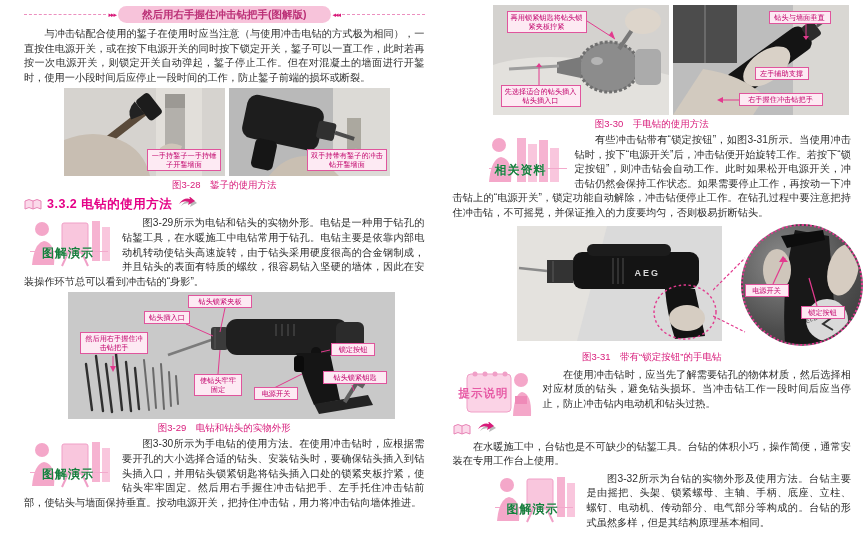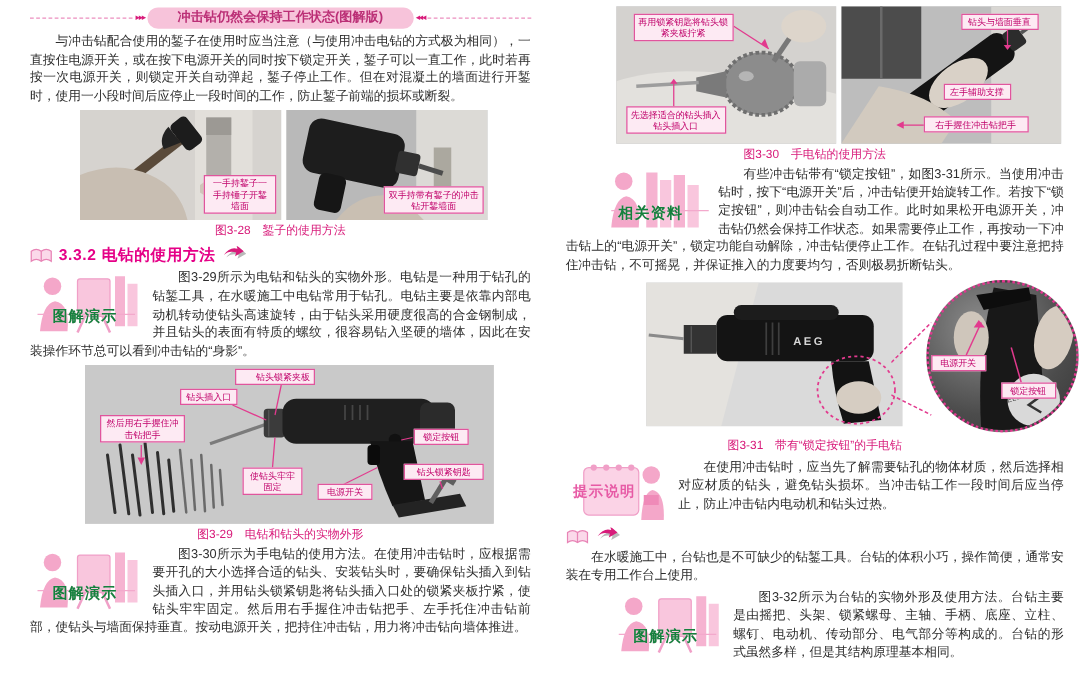--- a/index.html
+++ b/index.html
@@ -67,21 +67,21 @@
 </head>
 <body>
 
 <div class="spread">
 
   <div class="page left">
 
     <div class="pagehead">
       <span class="hline"></span>
       <span class="harrows l"></span>
-      <span class="hpill">冲击钻仍然会保持工作状态(图解版)</span>
+      <span class="hpill">然后用右手握住冲击钻把手(图解版)</span>
       <span class="harrows r"></span>
       <span class="hline"></span>
     </div>
 
     <p class="body indent">与冲击钻配合使用的錾子在使用时应当注意（与使用冲击电钻的方式极为相同），一直按住电源开关，或在按下电源开关的同时按下锁定开关，錾子可以一直工作，此时若再按一次电源开关，则锁定开关自动弹起，錾子停止工作。但在对混凝土的墙面进行开錾时，使用一小段时间后应停止一段时间的工作，防止錾子前端的损坏或断裂。</p>
 
     <div class="figwrap">
       <div class="row328">
         <div class="photo p328">
           <svg width="161" height="88">
@@ -90,21 +90,21 @@
             <rect x="101" y="6" width="20" height="58" fill="#b3b0ab"></rect>
             <rect x="101" y="6" width="20" height="14" fill="#9c9994"></rect>
             <g transform="rotate(-38 62 38)">
               <rect x="30" y="34" width="62" height="8" rx="{2}" fill="#5a4a3a"></rect>
               <rect x="84" y="24" width="16" height="26" rx="4" fill="#1c1c1c"></rect>
               <path d="M84,24 q-12,2 -14,12 l14,4 z" fill="#222"></path>
             </g>
             <path d="M0,88 L0,52 Q30,40 56,52 Q80,62 86,88 Z" fill="#c8beb2"></path>
             <path d="M96,60 q10,-8 22,-2 l-4,10 q-10,4 -18,-2 z" fill="#cfc5b9"></path>
           </svg>
-          <div class="plabel" style="right:4px;bottom:5px;width:58px;">一手持錾子一手持锤子开錾墙面</div>
+          <div class="plabel" style="right:4px;bottom:5px;width:74px;">一手持錾子一手持锤子开錾墙面</div>
         </div>
         <div class="photo p328">
           <svg width="161" height="88">
             <rect width="161" height="88" fill="#b9b9b9"></rect>
             <rect x="104" y="0" width="57" height="88" fill="#dcdad6"></rect>
             <rect x="118" y="30" width="14" height="44" fill="#aba89f"></rect>
             <g transform="rotate(12 60 40)">
               <rect x="14" y="14" width="78" height="44" rx="10" fill="#1d1d1d"></rect>
               <rect x="88" y="26" width="18" height="18" rx="3" fill="#303030"></rect>
               <line x1="106" y1="35" x2="126" y2="37" stroke="#4c4c4c" stroke-width="4"></line>
@@ -191,21 +191,21 @@
             <line x1="157" y1="16" x2="152" y2="40"></line>
             <line x1="118" y1="32" x2="145" y2="44"></line>
             <line x1="45" y1="64" x2="45" y2="74"></line>
             <line x1="262" y1="58" x2="253" y2="60"></line>
             <line x1="284" y1="93" x2="286" y2="99"></line>
             <line x1="150" y1="82" x2="152" y2="58"></line>
             <line x1="206" y1="96" x2="234" y2="82"></line>
           </g>
           <polygon points="42,74 48,74 45,80" fill="#e23a8e"></polygon>
         </svg>
-        <div class="plabel" style="left:120px;top:3px;width:64px;text-align:right;">钻头锁紧夹板</div>
+        <div class="plabel" style="left:120px;top:3px;width:64px;">钻头锁紧夹板</div>
         <div class="plabel" style="left:76px;top:19px;width:46px;">钻头插入口</div>
         <div class="plabel" style="left:12px;top:40px;width:68px;">然后用右手握住冲击钻把手</div>
         <div class="plabel" style="left:263px;top:51px;width:44px;">锁定按钮</div>
         <div class="plabel" style="left:255px;top:79px;width:64px;">钻头锁紧钥匙</div>
         <div class="plabel" style="left:126px;top:82px;width:48px;">使钻头牢牢固定</div>
         <div class="plabel" style="left:186px;top:95px;width:44px;">电源开关</div>
       </div>
       <div class="caption">图3-29　电钻和钻头的实物外形</div>
     </div>
 

